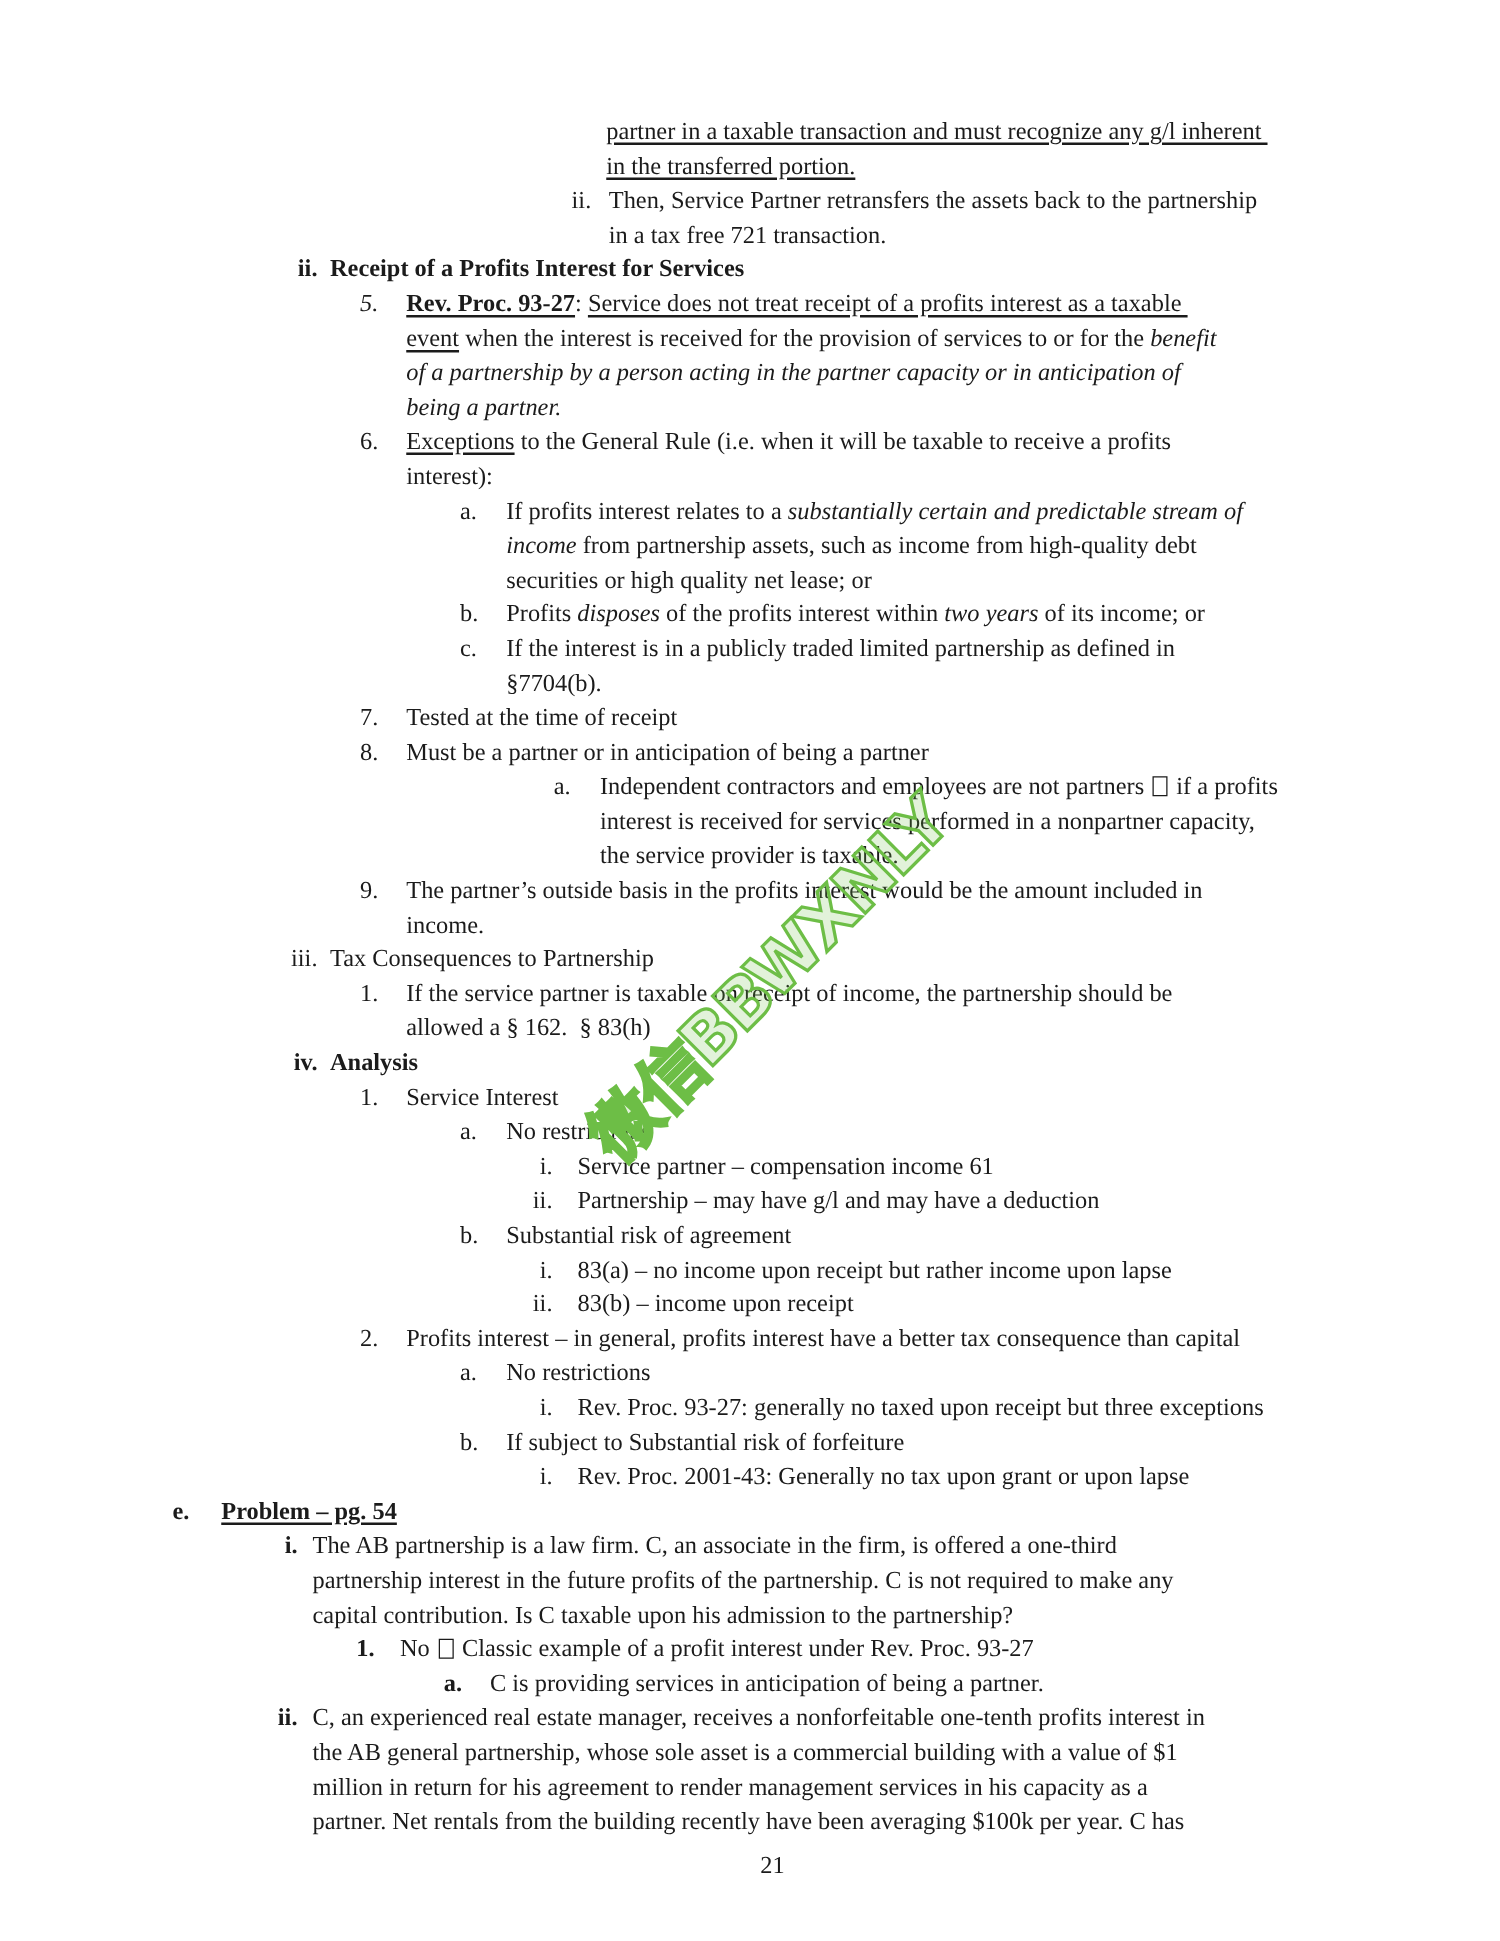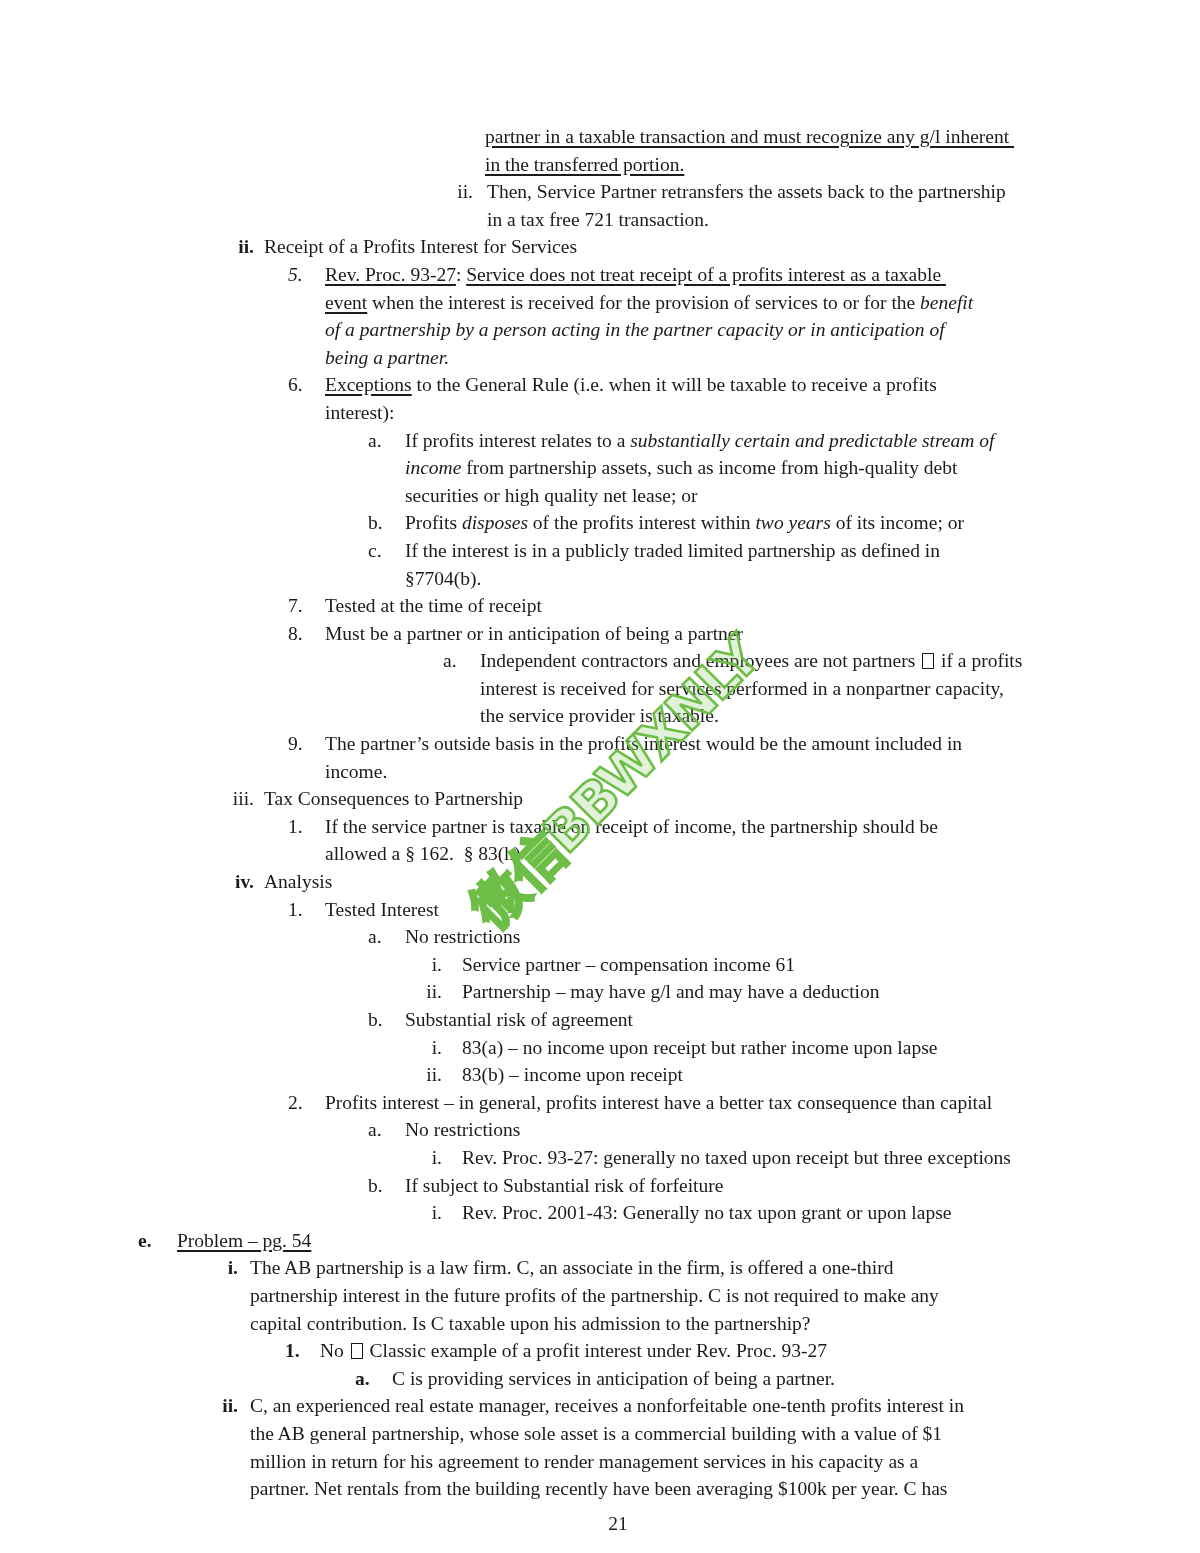--- a/index.html
+++ b/index.html
@@ -7,21 +7,21 @@
     position:relative;
     width:1200px;
     height:1553px;
     background:#ffffff;
     overflow:hidden;
     font-family:"Liberation Serif", serif;
     font-size:19.5px;
     line-height:27.6px;
     color:#1b1b1b;
   }
-  .outline{position:relative; padding-top:92px;margin-top:31px;}
+  .outline{position:relative; padding-top:92px;}
   .item{position:relative; white-space:pre-wrap; margin-right:10px;}
   .marker{position:absolute; top:0; white-space:nowrap;}
   
   .lvl-cont {margin-left:485px;}
   .lvl-rdeep{margin-left:487px;}
   .lvl-adeep{margin-left:480px;}
   .lvl-l1   {margin-left:264px;}
   .lvl-l2   {margin-left:325px;}
   .lvl-l3   {margin-left:405px;}
   .lvl-l4   {margin-left:462px;}
@@ -34,21 +34,21 @@
   .lvl-l2    .marker{left:-37px;}
   .lvl-l3    .marker{left:-37px;}
   .lvl-l4    .marker{left:-44px; width:24px; text-align:right;}
   .lvl-rdeep .marker{left:-40px; width:26px; text-align:right;}
   .lvl-adeep .marker{left:-37px;}
   .lvl-p0    .marker{left:-39px;}
   .lvl-p1    .marker{left:-45px; width:33px; text-align:right;}
   .lvl-p2    .marker{left:-35px;}
   .lvl-p3    .marker{left:-37px;}
   
-  .f-b{font-weight:normal;}
+  .f-b{font-weight:bold;}
   .f-i{font-style:italic;}
   .f-u{text-decoration:underline; text-decoration-thickness:1.5px; text-underline-offset:3px;}
   .m-b{font-weight:bold;}
   .m-i{font-style:italic;}
   .tofu{
     display:inline-block;
     width:12px; height:16px;
     border:1.5px solid #1b1b1b;
     vertical-align:-2px;
     margin:0 2px;
@@ -102,21 +102,21 @@
       <div class="item lvl-l2"><span class="marker">8.</span><span class="txt"><span>Must be a partner or in anticipation of being a partner</span></span></div>
       <div class="item lvl-adeep"><span class="marker">a.</span><span class="txt"><span>Independent contractors and employees are not partners </span><span class="tofu"></span><span> if a profits 
 interest is received for services performed in a nonpartner capacity, 
 the service provider is taxable.</span></span></div>
       <div class="item lvl-l2"><span class="marker">9.</span><span class="txt"><span>The partner’s outside basis in the profits interest would be the amount included in 
 income.</span></span></div>
       <div class="item lvl-l1"><span class="marker">iii.</span><span class="txt"><span>Tax Consequences to Partnership</span></span></div>
       <div class="item lvl-l2"><span class="marker">1.</span><span class="txt"><span>If the service partner is taxable on receipt of income, the partnership should be 
 allowed a § 162.  § 83(h)</span></span></div>
       <div class="item lvl-l1"><span class="marker m-b">iv.</span><span class="txt"><span class="f-b">Analysis</span></span></div>
-      <div class="item lvl-l2"><span class="marker">1.</span><span class="txt"><span>Tested Interest</span></span></div>
+      <div class="item lvl-l2"><span class="marker">1.</span><span class="txt"><span>Service Interest</span></span></div>
       <div class="item lvl-l3"><span class="marker">a.</span><span class="txt"><span>No restrictions</span></span></div>
       <div class="item lvl-l4"><span class="marker">i.</span><span class="txt"><span>Service partner – compensation income 61</span></span></div>
       <div class="item lvl-l4"><span class="marker">ii.</span><span class="txt"><span>Partnership – may have g/l and may have a deduction</span></span></div>
       <div class="item lvl-l3"><span class="marker">b.</span><span class="txt"><span>Substantial risk of agreement</span></span></div>
       <div class="item lvl-l4"><span class="marker">i.</span><span class="txt"><span>83(a) – no income upon receipt but rather income upon lapse</span></span></div>
       <div class="item lvl-l4"><span class="marker">ii.</span><span class="txt"><span>83(b) – income upon receipt</span></span></div>
       <div class="item lvl-l2"><span class="marker">2.</span><span class="txt"><span>Profits interest – in general, profits interest have a better tax consequence than capital</span></span></div>
       <div class="item lvl-l3"><span class="marker">a.</span><span class="txt"><span>No restrictions</span></span></div>
       <div class="item lvl-l4"><span class="marker">i.</span><span class="txt"><span>Rev. Proc. 93-27: generally no taxed upon receipt but three exceptions</span></span></div>
       <div class="item lvl-l3"><span class="marker">b.</span><span class="txt"><span>If subject to Substantial risk of forfeiture</span></span></div>

